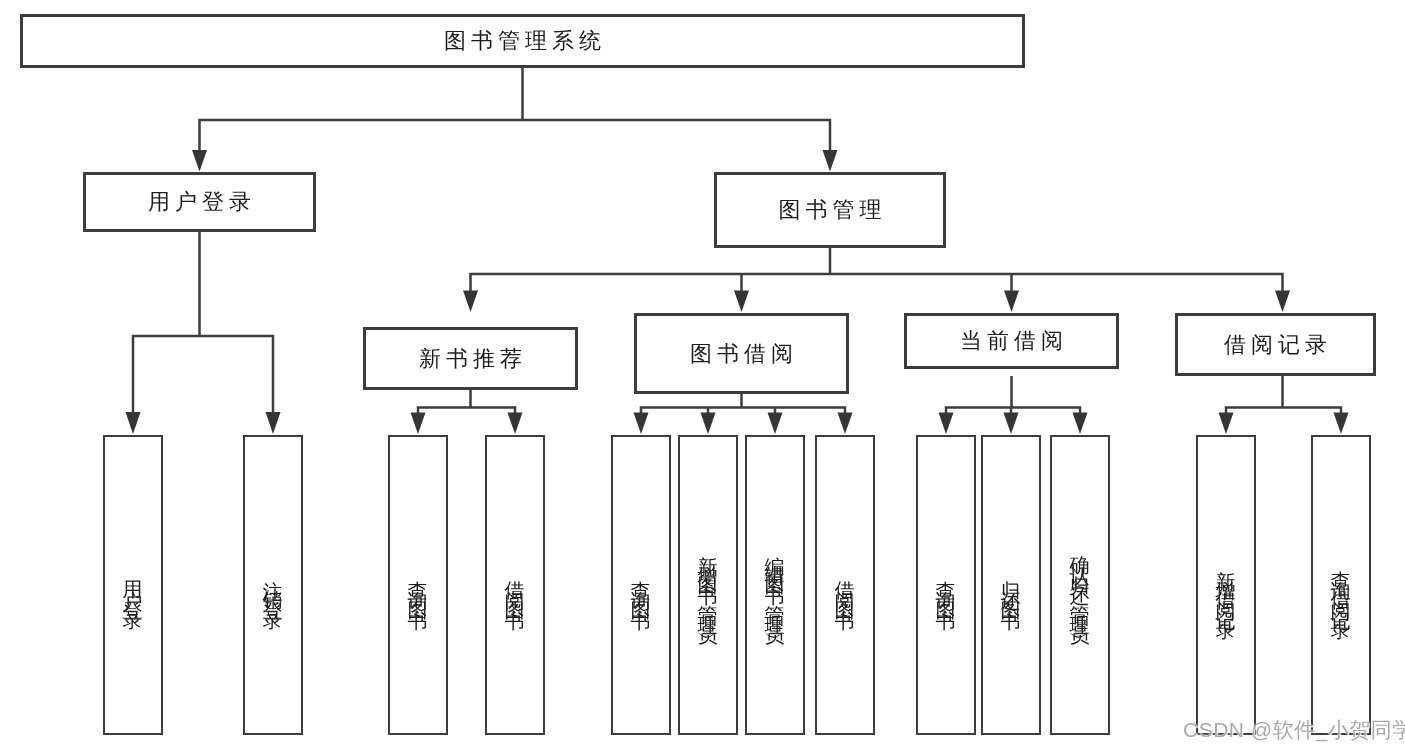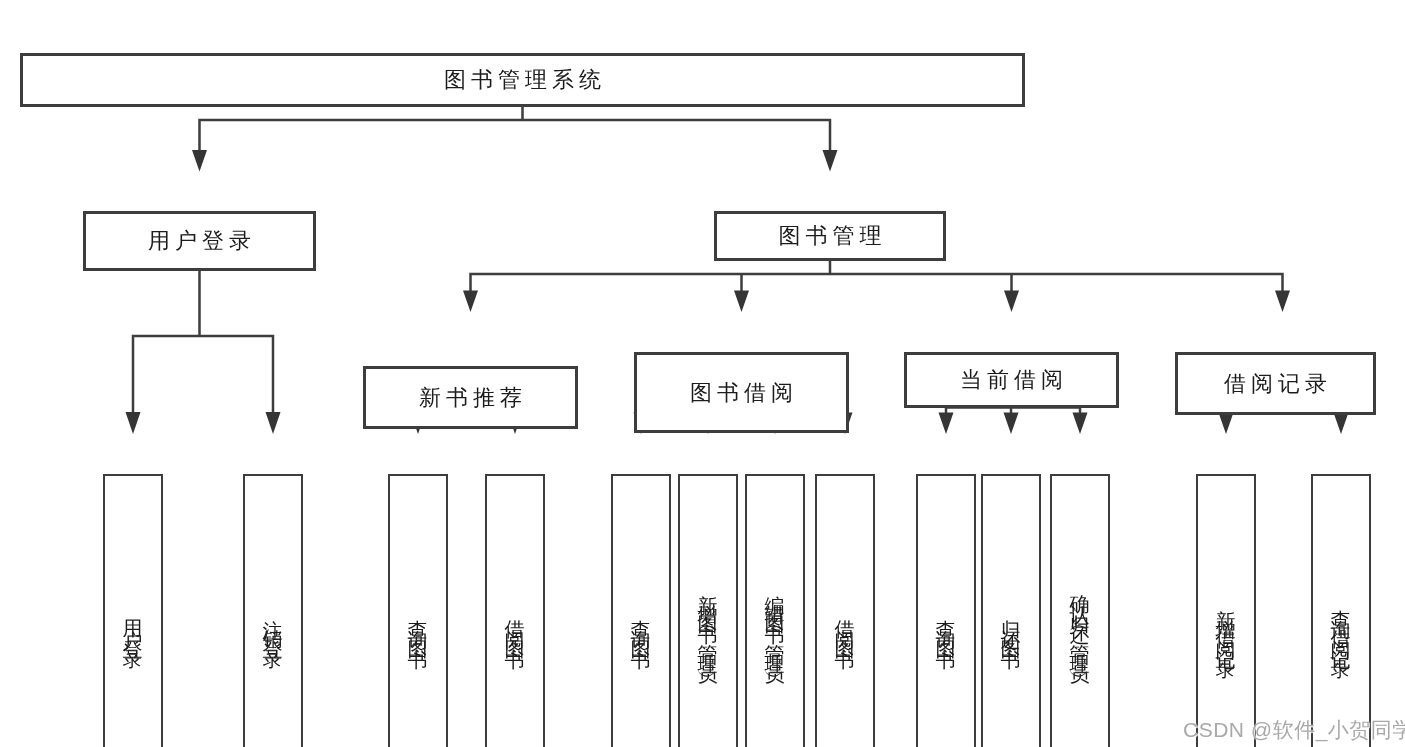--- a/index.html
+++ b/index.html
@@ -23,21 +23,20 @@
     background: #ffffff;
     border: 3px solid #3d3d3d;
     display: flex;
     align-items: center;
     justify-content: center;
     color: #1c1c1c;
     font-size: 22px;
     letter-spacing: 5px;
     text-indent: 5px;
     white-space: nowrap;
-    margin-top: 39px;
   }
   .leaf {
     border-width: 2.5px;
     letter-spacing: 0;
     text-indent: 0;
   }
   .leaf .vtext {
     writing-mode: vertical-rl;
     text-orientation: mixed;
     font-size: 20px;
@@ -96,21 +95,21 @@
     <polygon class="head" points="1072.5,412.5 1087.5,412.5 1080,434"></polygon>
 
     <path class="stroke" d="M1282.5,376 V407.5 M1226,407.5 H1341 M1226,406.3 V414 M1341,406.3 V414"></path>
     <polygon class="head" points="1218.5,412.5 1233.5,412.5 1226,434"></polygon>
     <polygon class="head" points="1333.5,412.5 1348.5,412.5 1341,434"></polygon>
   </svg>
 
   <div class="box" style="left:20px; top:14px; width:1005px; height:54px;">图书管理系统</div>
 
   <div class="box" style="left:83px; top:172px; width:233px; height:60px;">用户登录</div>
-  <div class="box" style="left:714px; top:172px; width:232px; height:50px;text-align:right;">图书管理</div>
+  <div class="box" style="left:714px; top:172px; width:232px; height:76px;text-align:right;">图书管理</div>
 
   <div class="box" style="left:363px; top:327px; width:215px; height:63px;">新书推荐</div>
   <div class="box" style="left:634px; top:313px; width:215px; height:81px;">图书借阅</div>
   <div class="box" style="left:904px; top:313px; width:215px; height:56px;">当前借阅</div>
   <div class="box" style="left:1175px; top:313px; width:201px; height:63px;">借阅记录</div>
 
   <div class="box leaf" style="left:103px; top:435px; width:60px; height:300px;">
     <span class="vtext">用户登录</span>
   </div>
   <div class="box leaf" style="left:243px; top:435px; width:60px; height:300px;">

